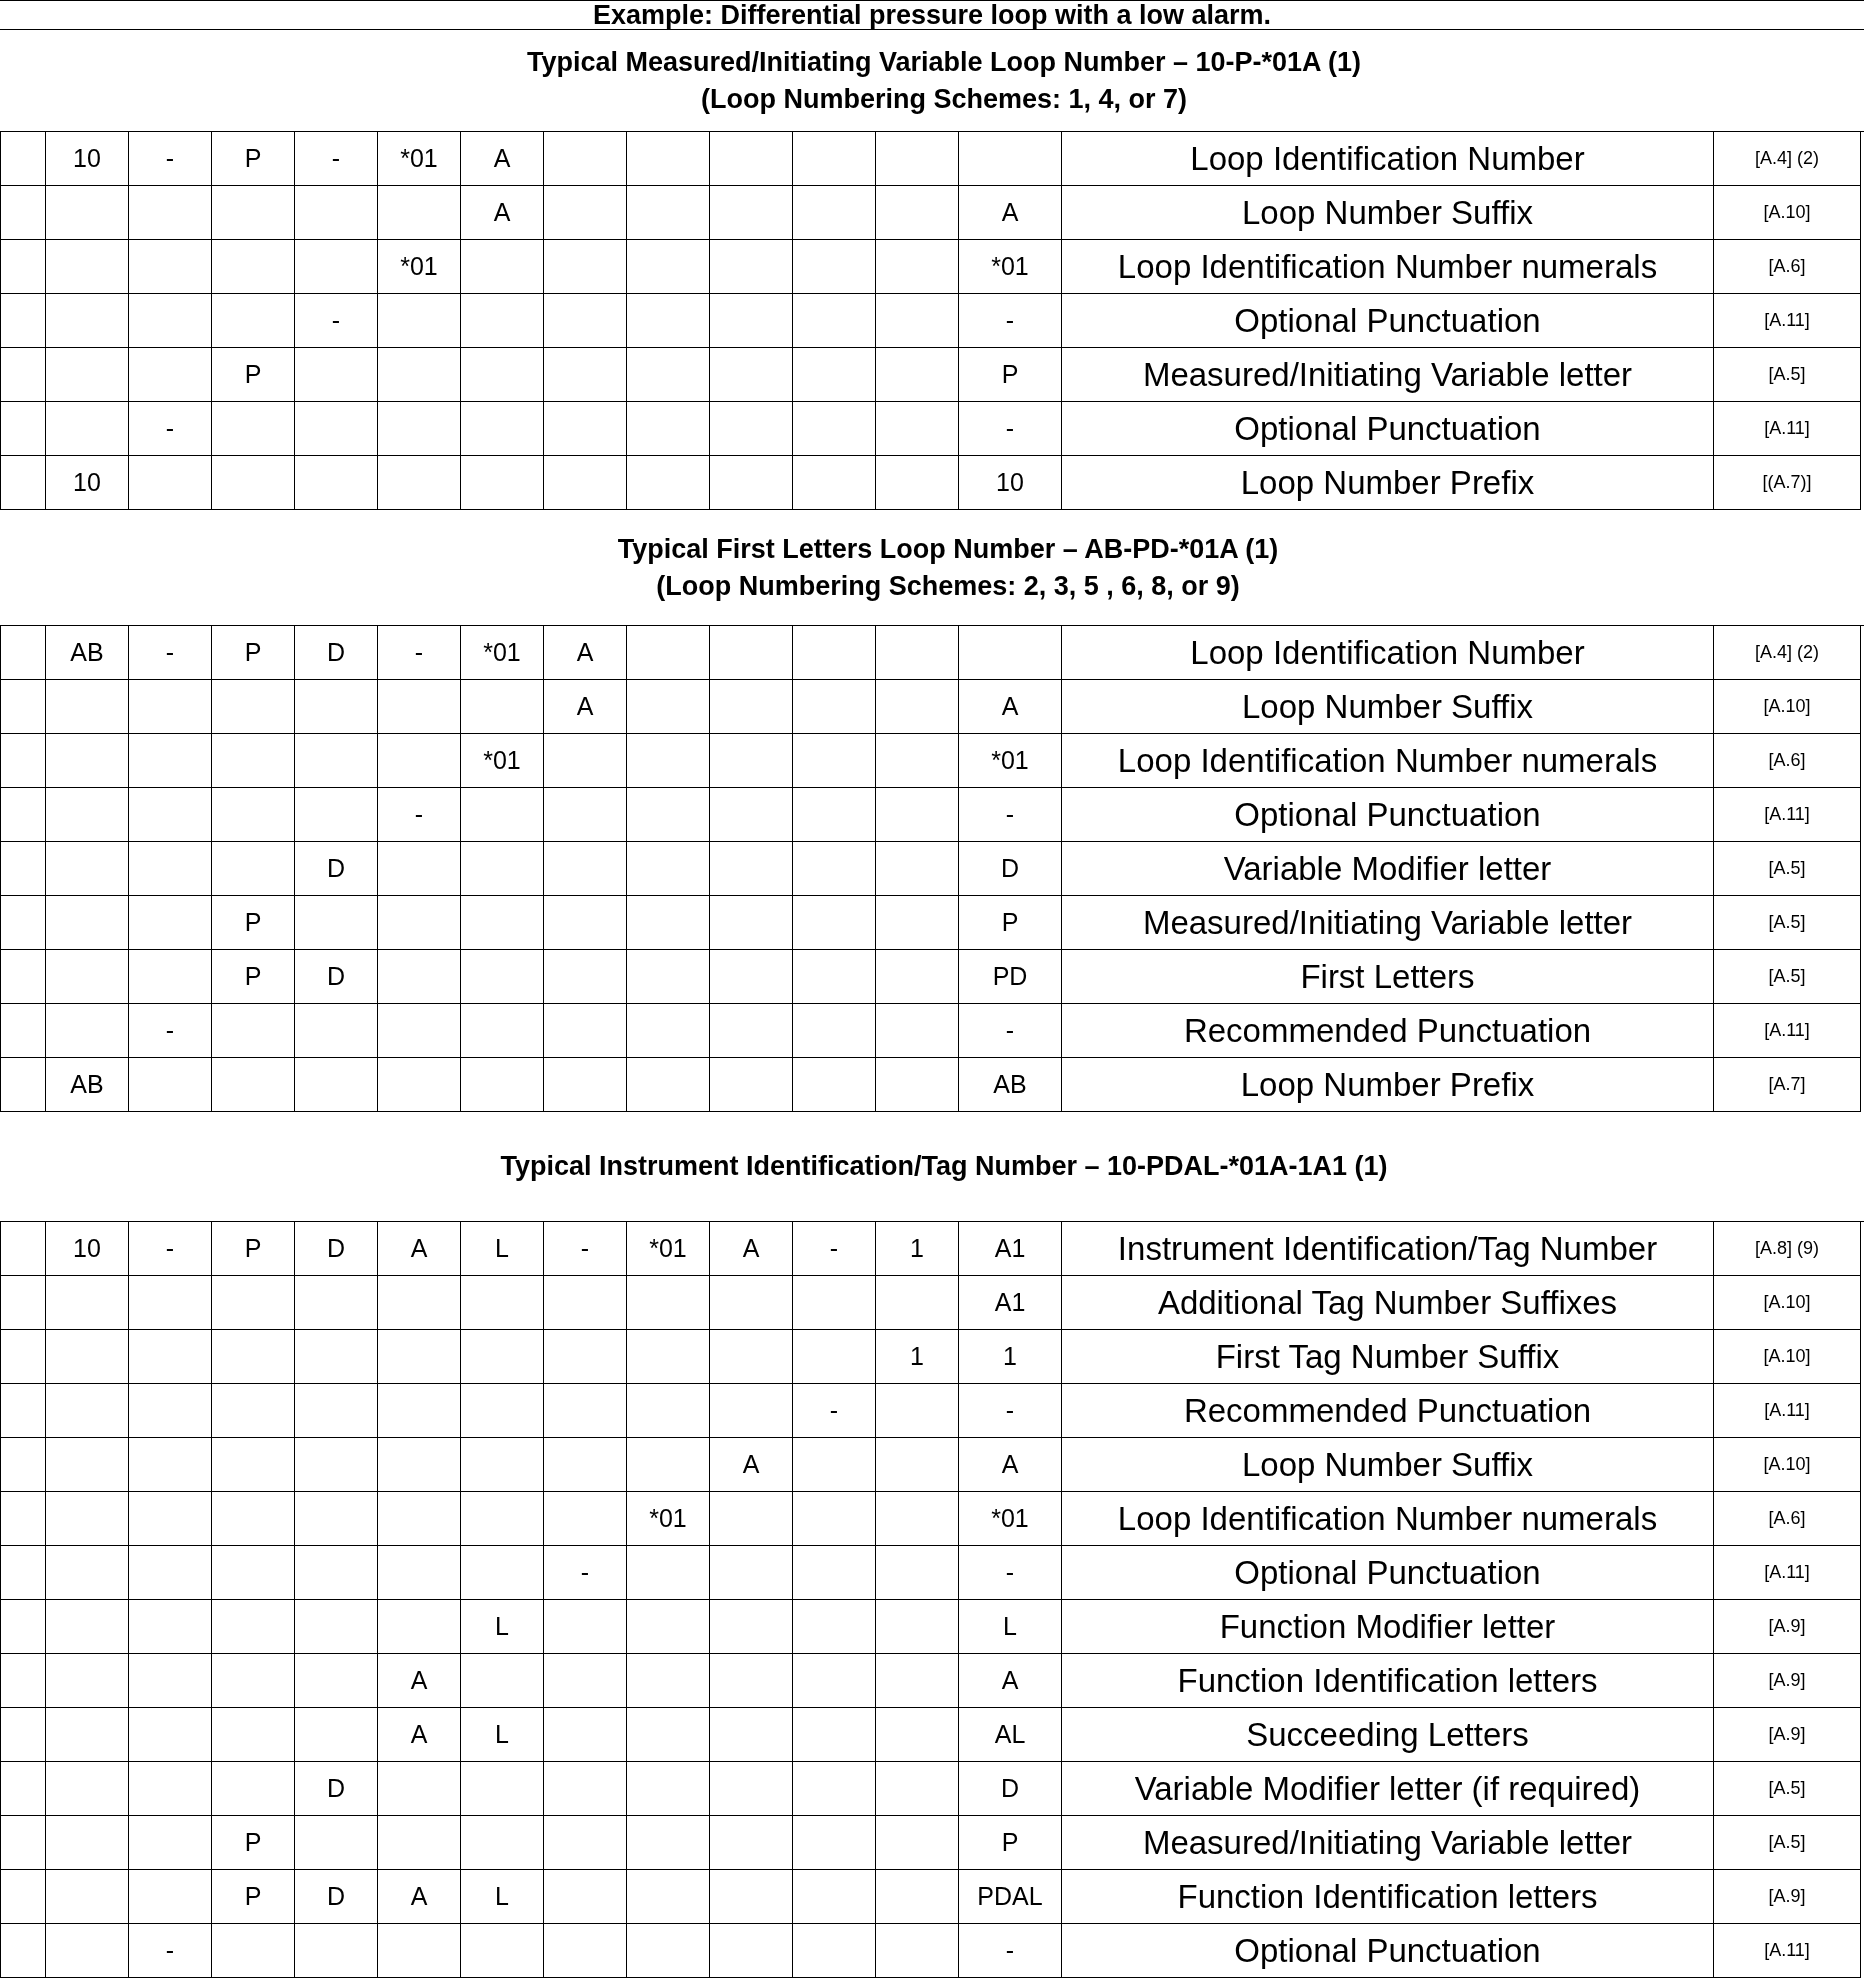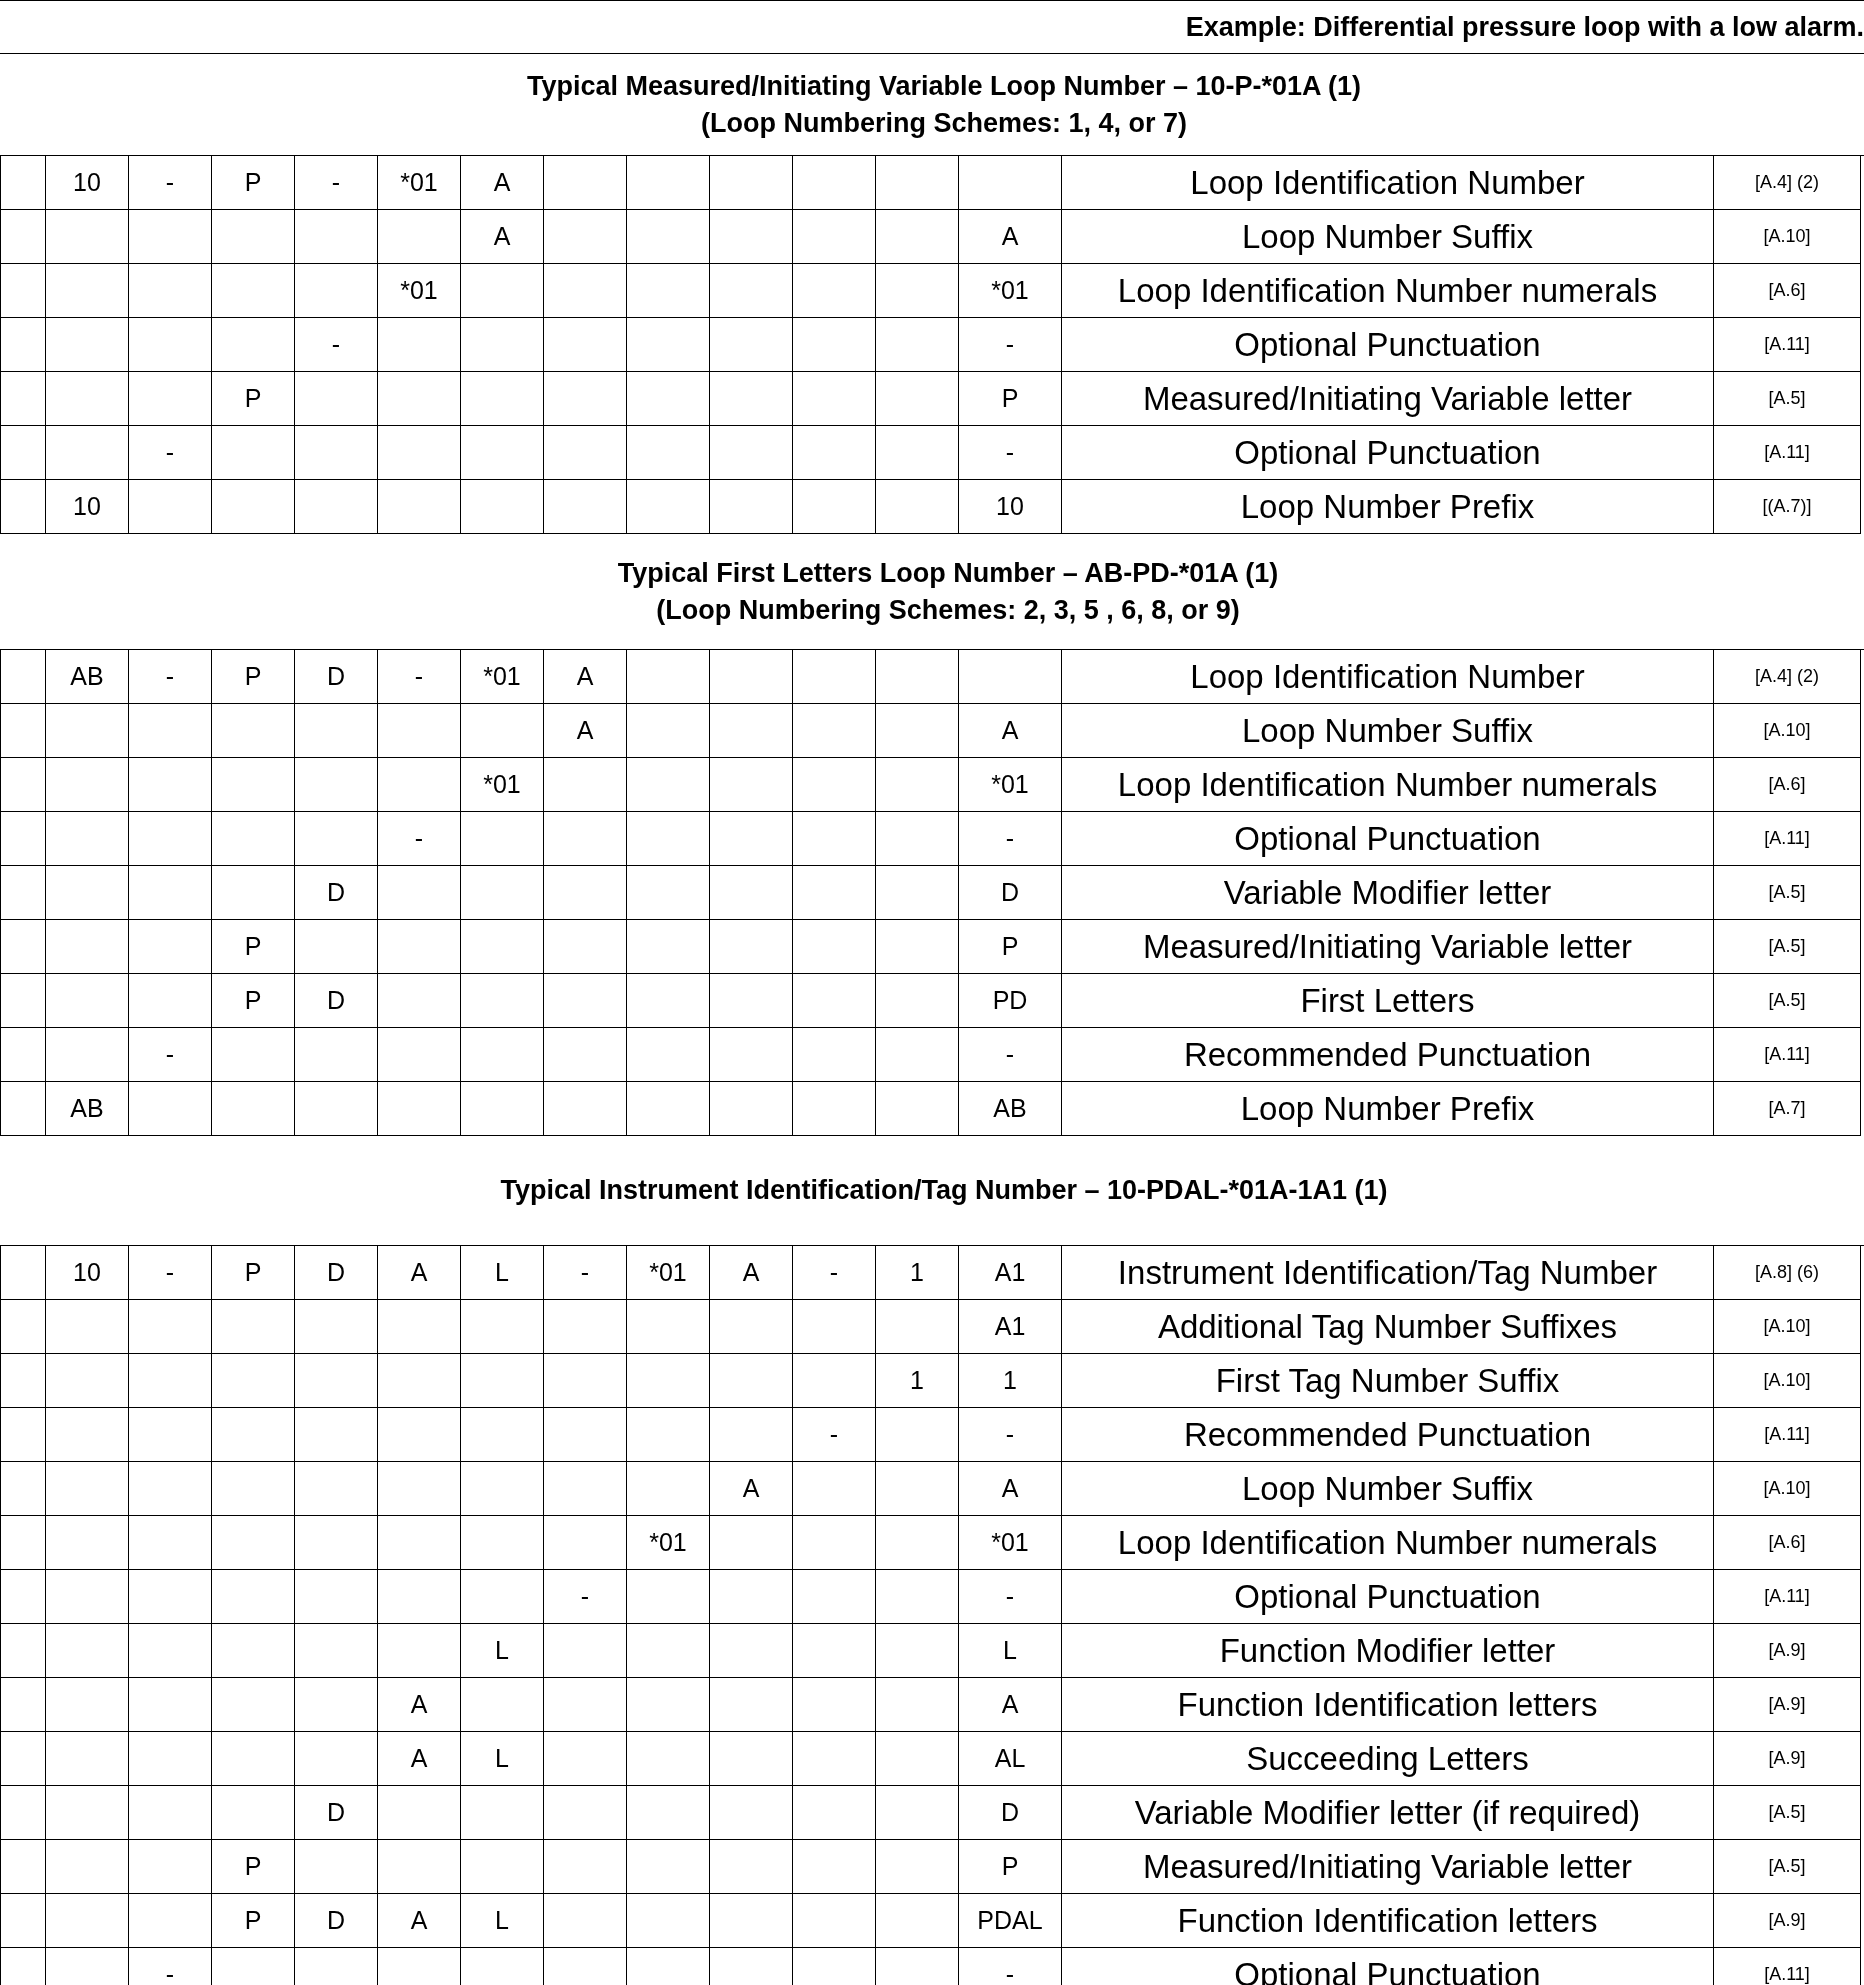--- a/index.html
+++ b/index.html
@@ -11,26 +11,26 @@
   }
   body {
     width: 1864px;
     height: 1985px;
     overflow: hidden;
     position: relative;
   }
   
   .banner {
     box-sizing: border-box;
-    height: 54px;
+    height: 30px;
     border-top: 1.9px solid #000;
     border-bottom: 1.9px solid #000;
     display: flex;
     align-items: center;
-    justify-content: flex-end;
+    justify-content: center;
     font-weight: bold;
     font-size: 27px;
   }
   
   .section-header {
     display: flex;
     flex-direction: column;
     align-items: center;
     justify-content: center;
     text-align: center;
@@ -336,21 +336,21 @@
       <div class="cell char">D</div>
       <div class="cell char">A</div>
       <div class="cell char">L</div>
       <div class="cell char">-</div>
       <div class="cell char">*01</div>
       <div class="cell char">A</div>
       <div class="cell char">-</div>
       <div class="cell char">1</div>
       <div class="cell combined">A1</div>
       <div class="cell desc">Instrument Identification/Tag Number</div>
-      <div class="cell ref">[A.8] (6)</div>
+      <div class="cell ref">[A.8] (9)</div>
       <div class="cell sliver"></div>
       <div class="cell char"></div>
       <div class="cell char"></div>
       <div class="cell char"></div>
       <div class="cell char"></div>
       <div class="cell char"></div>
       <div class="cell char"></div>
       <div class="cell char"></div>
       <div class="cell char"></div>
       <div class="cell char"></div>

